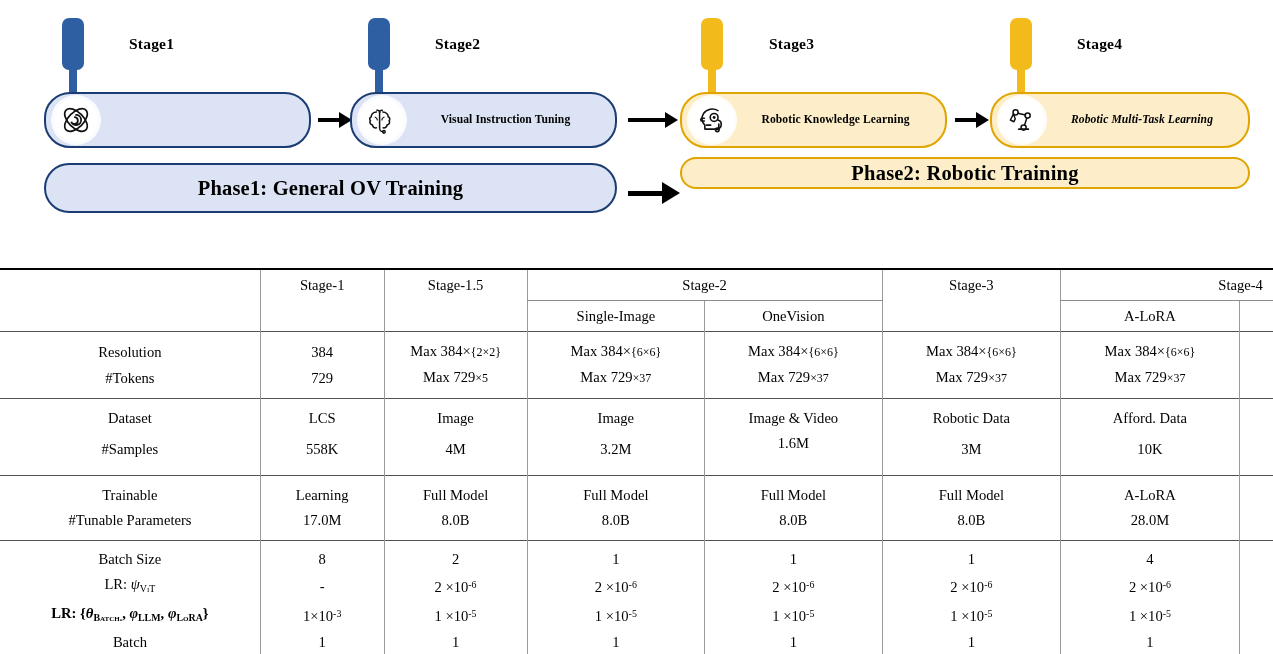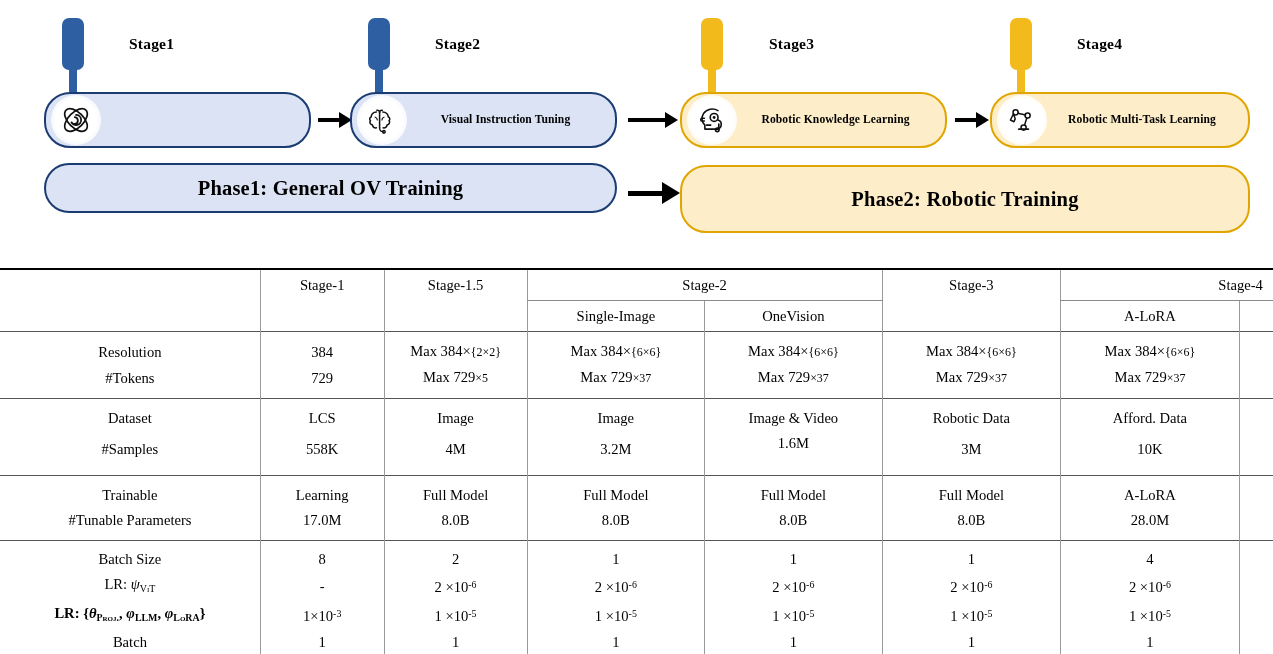--- a/index.html
+++ b/index.html
@@ -169,21 +169,21 @@
       <div class="shaft" style="width:22px;"></div>
         <div class="head"></div>
     </div>
 
     <div class="pin" style="left:1010px;top:18px;">
       <div class="head" style="height:52px;background:#f2ba1b;border-radius:7px;"></div>
       <div class="stem" style="height:38px;background:#f2ba1b;"></div>
     </div>
     <div class="stage-label" style="left:1054px;top:35px;">Stage4</div>
 
-    <div class="capsule" style="left:990px;top:92px;width:260px;height:56px;background:#fdeec9;border:2.2px solid #e0a500;">
+    <div class="capsule" style="left:990px;top:92px;width:260px;height:56px;background:#fdeec9;border:2.2px solid #e0a500;font-style:italic;">
       <div class="icon-bubble">
         <svg width="32" height="32" viewBox="0 0 40 40">
           <g fill="none" stroke="#111" stroke-width="1.9" stroke-linecap="round" stroke-linejoin="round">
             <circle cx="12" cy="10.5" r="3.2"></circle>
             <circle cx="27" cy="14.5" r="3.2"></circle>
             <circle cx="22" cy="29.5" r="3.2"></circle>
             <path d="M14.8 11.6 L24.4 13.8"></path>
             <path d="M26 17.6 L23.2 26.4"></path>
             <path d="M16 31.5 h12" stroke-width="2.1"></path>
             <path d="M9.4 12.2 L5.5 20 l4.4 2.2 l1.6 -3.6 z"></path>
@@ -195,21 +195,21 @@
 
     <div class="phasebar" style="left:44px;top:163px;width:573px;height:50px;background:#dbe3f4;border:2.2px solid #1b3c73;">
       <span>Phase1: General OV Training</span>
     </div>
 
     <div class="arrow big" style="left:628px;top:182px;">
       <div class="shaft" style="width:35px;"></div>
         <div class="head"></div>
     </div>
 
-    <div class="phasebar" style="left:680px;top:165px;width:570px;height:68px;background:#fdeec9;border:2.2px solid #e0a500;">
+    <div class="phasebar" style="left:680px;top:157px;width:570px;height:32px;background:#fdeec9;border:2.2px solid #e0a500;">
       <span>Phase2: Robotic Training</span>
     </div>
   </div>
 
   <div class="table-wrap">
     <table class="spec">
       <colgroup>
         <col style="width:242px">
           <col style="width:115px">
           <col style="width:133px">
@@ -318,21 +318,21 @@
         <td class="cell rowlabel-n" style="font-weight:normal">LR: <span class="it">ψ</span><sub class="sc">ViT</sub></td>
         <td class="cell vr">-</td>
         <td class="cell vr">2 ×10<sup>-6</sup></td>
         <td class="cell vr">2 ×10<sup>-6</sup></td>
         <td class="cell vr">2 ×10<sup>-6</sup></td>
         <td class="cell vr">2 ×10<sup>-6</sup></td>
         <td class="cell vr">2 ×10<sup>-6</sup></td>
         <td class="cell vr">2 ×10</td>
       </tr>
       <tr>
-        <td class="cell rowlabel-n" style="font-weight:bold">LR: {<span class="it">θ</span><sub class="sc">Proj.</sub>, <span class="it">φ</span><sub class="sc">LLM</sub>, <span class="it">φ</span><sub class="sc">LoRA</sub>}</td>
+        <td class="cell rowlabel-n" style="font-weight:bold">LR: {<span class="it">θ</span><sub class="sc">Batch.</sub>, <span class="it">φ</span><sub class="sc">LLM</sub>, <span class="it">φ</span><sub class="sc">LoRA</sub>}</td>
         <td class="cell vr">1×10<sup>-3</sup></td>
         <td class="cell vr">1 ×10<sup>-5</sup></td>
         <td class="cell vr">1 ×10<sup>-5</sup></td>
         <td class="cell vr">1 ×10<sup>-5</sup></td>
         <td class="cell vr">1 ×10<sup>-5</sup></td>
         <td class="cell vr">1 ×10<sup>-5</sup></td>
         <td class="cell vr">1 ×10</td>
       </tr>
       <tr>
         <td class="cell rowlabel-b botrule" style="padding-bottom:4px">Batch</td>

